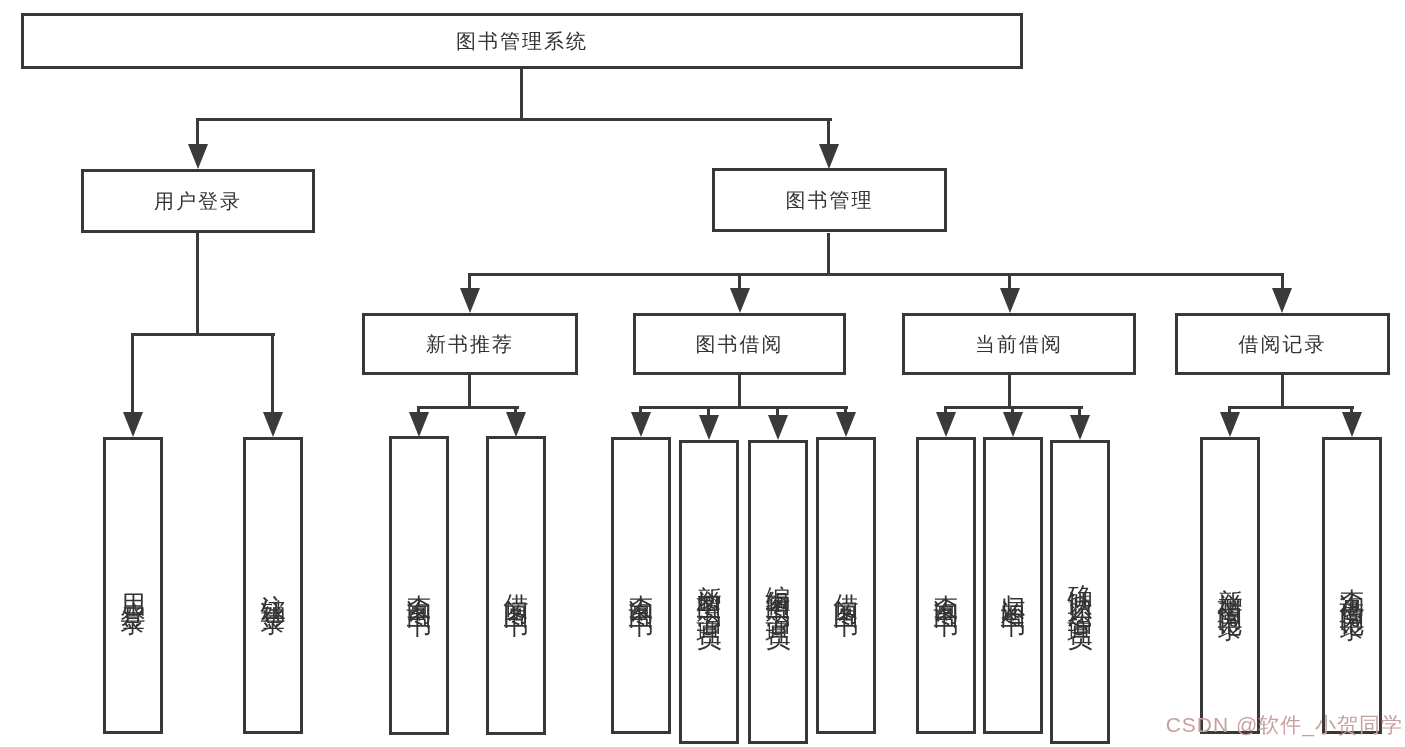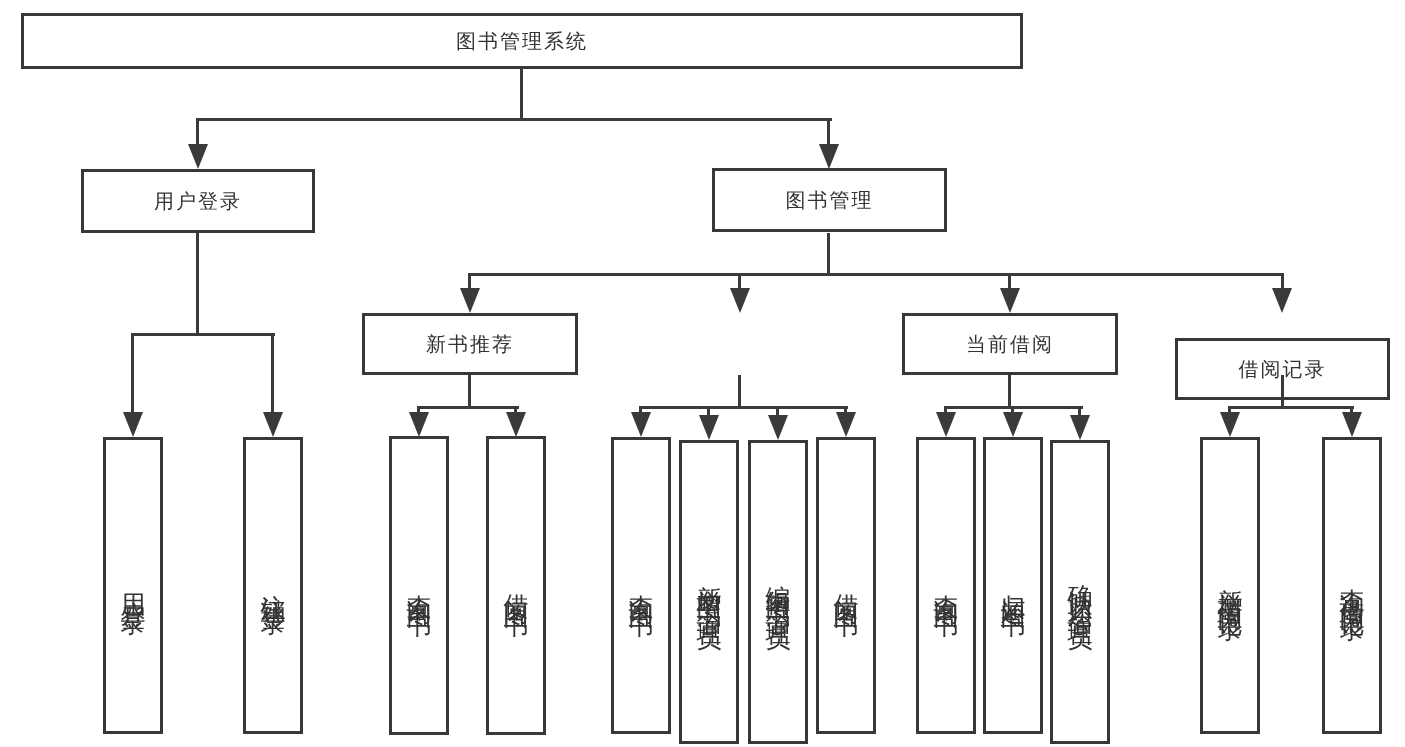--- a/index.html
+++ b/index.html
@@ -72,22 +72,23 @@
   <div class="line vl" style="left:468px;top:273px;height:18px;"></div>
   <div class="ah" style="left:460px;top:288px;"></div>
   <div class="line vl" style="left:738px;top:273px;height:18px;"></div>
   <div class="ah" style="left:730px;top:288px;"></div>
   <div class="line vl" style="left:1008px;top:273px;height:18px;"></div>
   <div class="ah" style="left:1000px;top:288px;"></div>
   <div class="line vl" style="left:1281px;top:273px;height:18px;"></div>
   <div class="ah" style="left:1272px;top:288px;"></div>
 
   <div class="node hlabel" style="left:362px;top:313px;width:216px;height:62px;">新书推荐</div>
-  <div class="node hlabel" style="left:902px;top:313px;width:216px;height:62px;">当前借阅</div>
-  <div class="node hlabel" style="left:1175px;top:313px;width:215px;height:62px;margin-top:25px;">借阅记录</div>
+  <div class="node hlabel" style="left:633px;top:313px;width:213px;height:62px;">图书借阅</div>
+  <div class="node hlabel" style="left:902px;top:313px;width:234px;height:62px;">当前借阅</div>
+  <div class="node hlabel" style="left:1175px;top:313px;width:215px;height:62px;">借阅记录</div>
 
   <div class="line vl" style="left:468px;top:375px;height:34px;"></div>
   <div class="line hl" style="left:417px;top:406px;width:102px;"></div>
   <div class="line vl" style="left:417px;top:406px;height:9px;"></div>
   <div class="ah" style="left:409px;top:412px;"></div>
   <div class="line vl" style="left:514px;top:406px;height:9px;"></div>
   <div class="ah" style="left:506px;top:412px;"></div>
 
   <div class="line vl" style="left:738px;top:375px;height:34px;"></div>
   <div class="line hl" style="left:639px;top:406px;width:209px;"></div>
@@ -127,14 +128,15 @@
   <div class="node vleaf" style="left:748px;top:440px;width:60px;height:304px;">编辑图书（管理员）</div>
   <div class="node vleaf" style="left:816px;top:437px;width:60px;height:297px;">借阅图书</div>
 
   <div class="node vleaf" style="left:916px;top:437px;width:60px;height:297px;">查询图书</div>
   <div class="node vleaf" style="left:983px;top:437px;width:60px;height:297px;">归还图书</div>
   <div class="node vleaf" style="left:1050px;top:440px;width:60px;height:304px;">确认归还（管理员）</div>
 
   <div class="node vleaf" style="left:1200px;top:437px;width:60px;height:297px;">新增借阅记录</div>
   <div class="node vleaf" style="left:1322px;top:437px;width:60px;height:297px;">查询借阅记录</div>
 
+  <div class="watermark">CSDN @软件_小贺同学</div>
 
 </div>
 
 </body></html>

